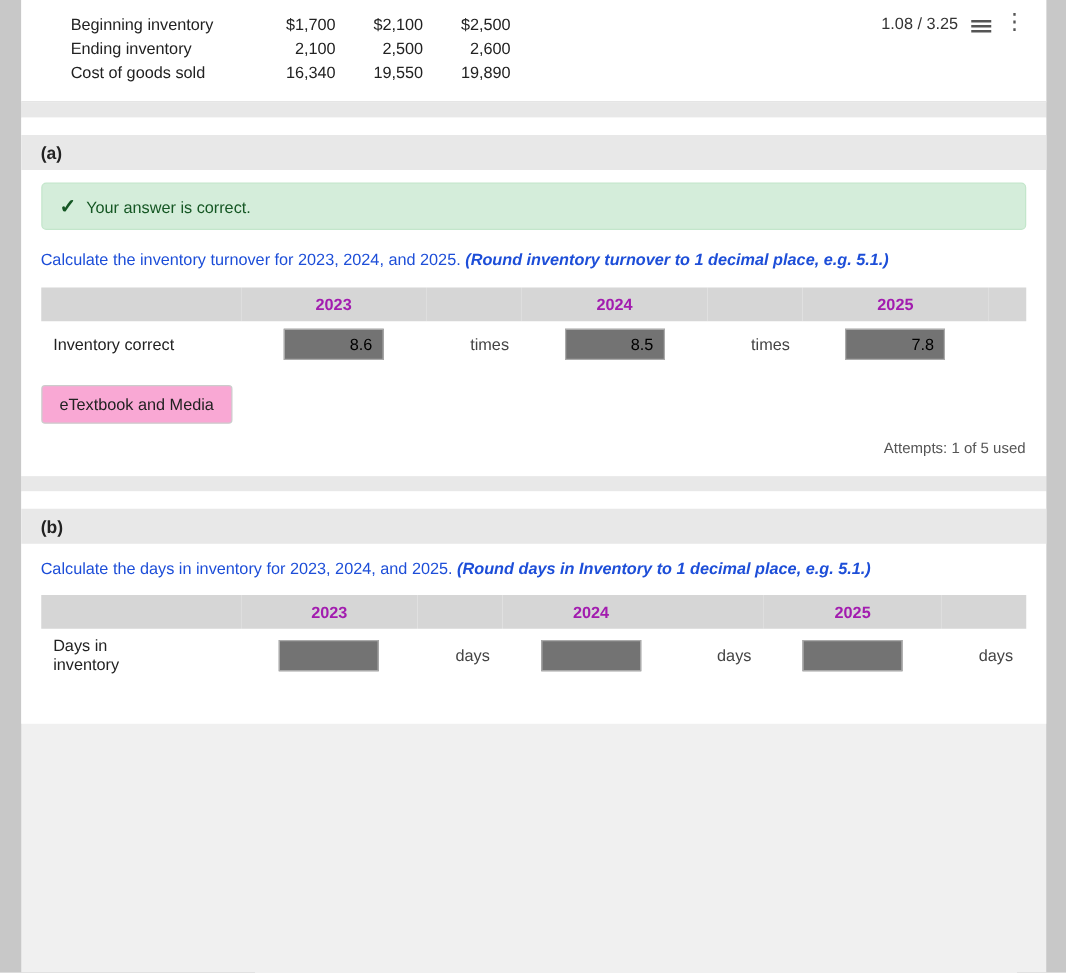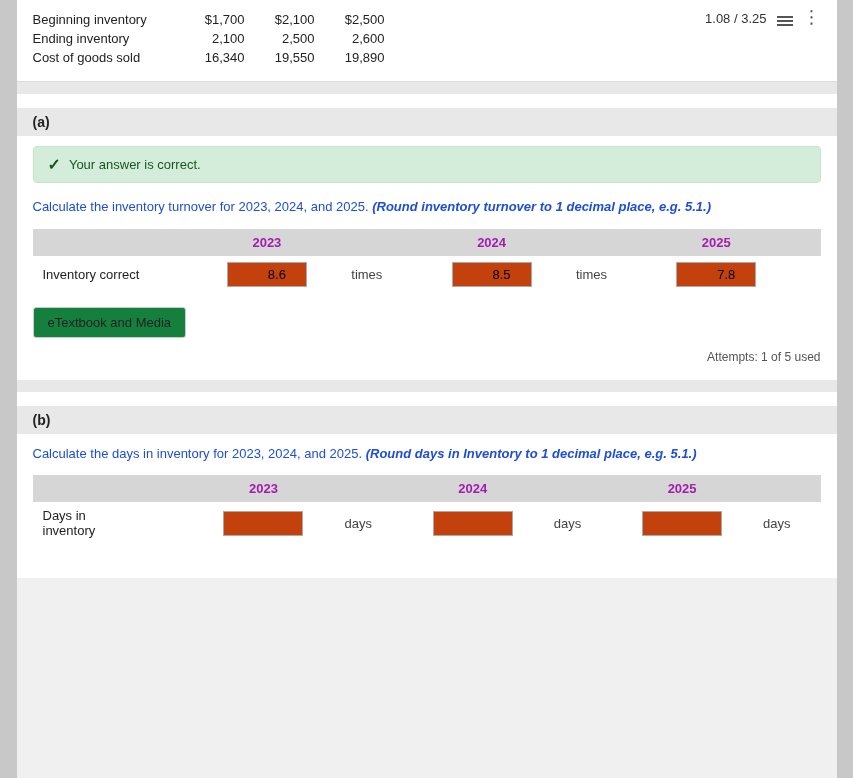--- a/index.html
+++ b/index.html
@@ -54,20 +54,21 @@
     .icon-dots {
       font-size: 18px;
       color: #555;
       cursor: pointer;
       line-height: 1;
     }
 
     .data-table {
       border-collapse: collapse;
       width: auto;
+      margin-left: 24px;
     }
     .data-table td {
       padding: 2px 18px 2px 0;
       vertical-align: top;
       font-size: 13px;
       color: #222;
     }
     .data-table td.label {
       font-weight: normal;
       min-width: 160px;
@@ -152,37 +153,37 @@
       vertical-align: middle;
     }
     .calc-table td.row-label {
       font-weight: normal;
       width: 160px;
     }
     .calc-table td.input-cell {
       text-align: center;
     }
     .calc-table td.unit-cell {
-      text-align: left;
+      text-align: right;
       color: #444;
       font-size: 13px;
     }
 
     .input-field {
       border: 1px solid #aaa;
-      background: #c2410c;
-      padding: 4px 20px;
+      background: #737373;
+      padding: 4px 8px;
       font-size: 13px;
       text-align: right;
       width: 80px;
       outline: none;
     }
 
     .etextbook-bar {
-      background: #15803d;
+      background: #f9a8d4;
       border: 1px solid #ccc;
       border-radius: 3px;
       padding: 7px 14px;
       font-size: 13px;
       color: #222;
       display: inline-block;
       margin-bottom: 6px;
       text-align: center;
     }
 

